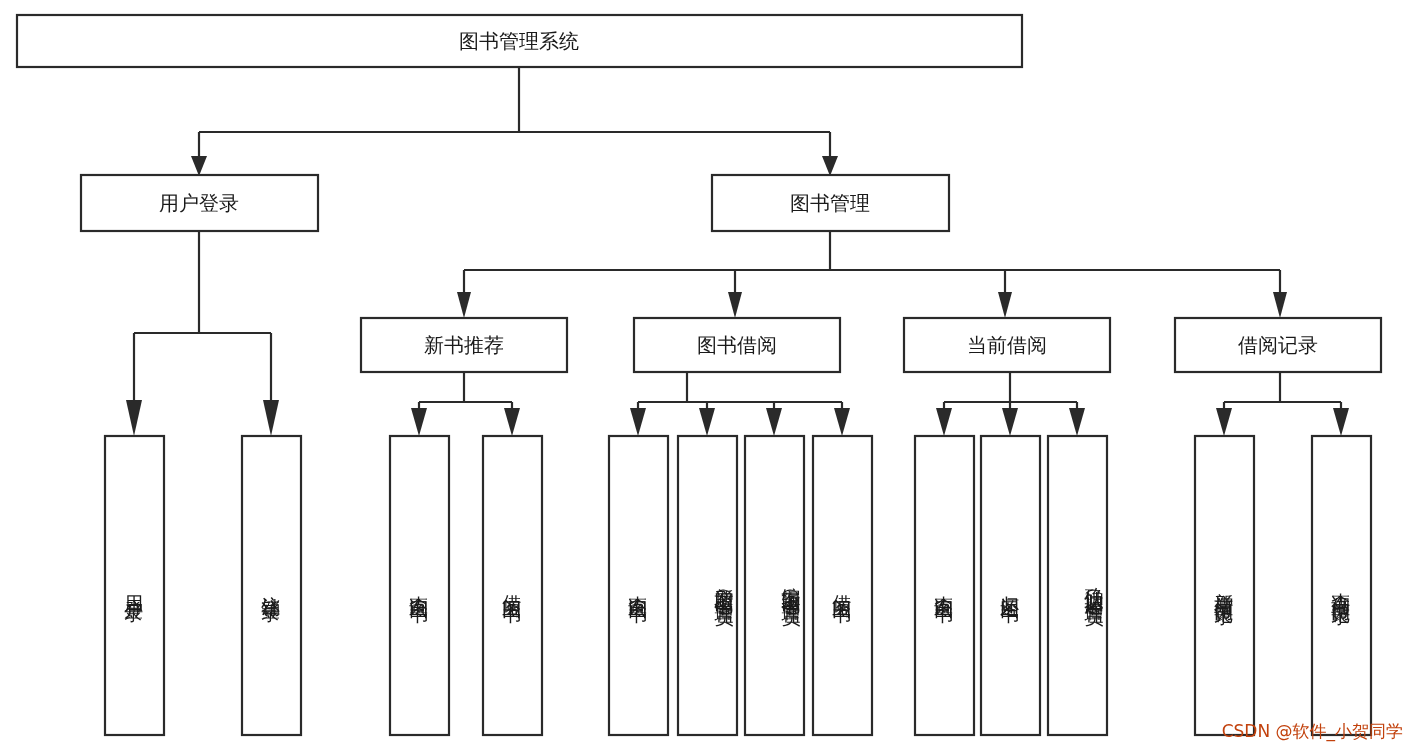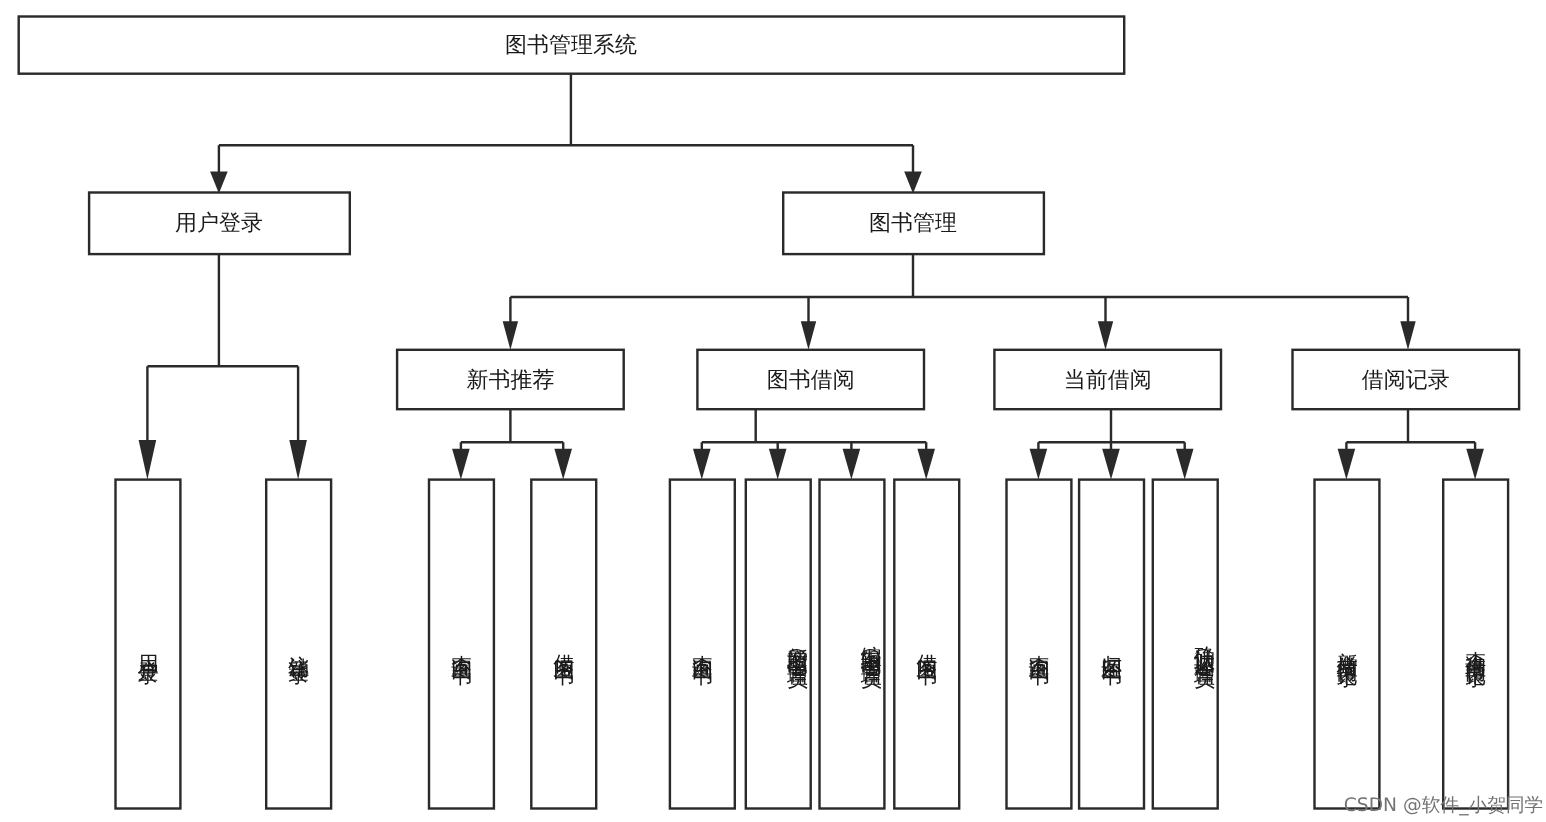--- a/index.html
+++ b/index.html
@@ -63,21 +63,21 @@
     white-space: nowrap;
     pointer-events: none;
     user-select: none;
   }
   .watermark {
     position: absolute;
     right: 20px;
     bottom: 4px;
     font-family: "DejaVu Sans", "Liberation Sans", sans-serif;
     font-size: 17px;
-    color: #737373;
+    color: #c2410c;
     white-space: nowrap;
     user-select: none;
   }
 </style>
 </head>
 <body>
 
 <div id="diagram-root">
 
   <svg id="tree-svg" viewBox="0 0 1405 747">

